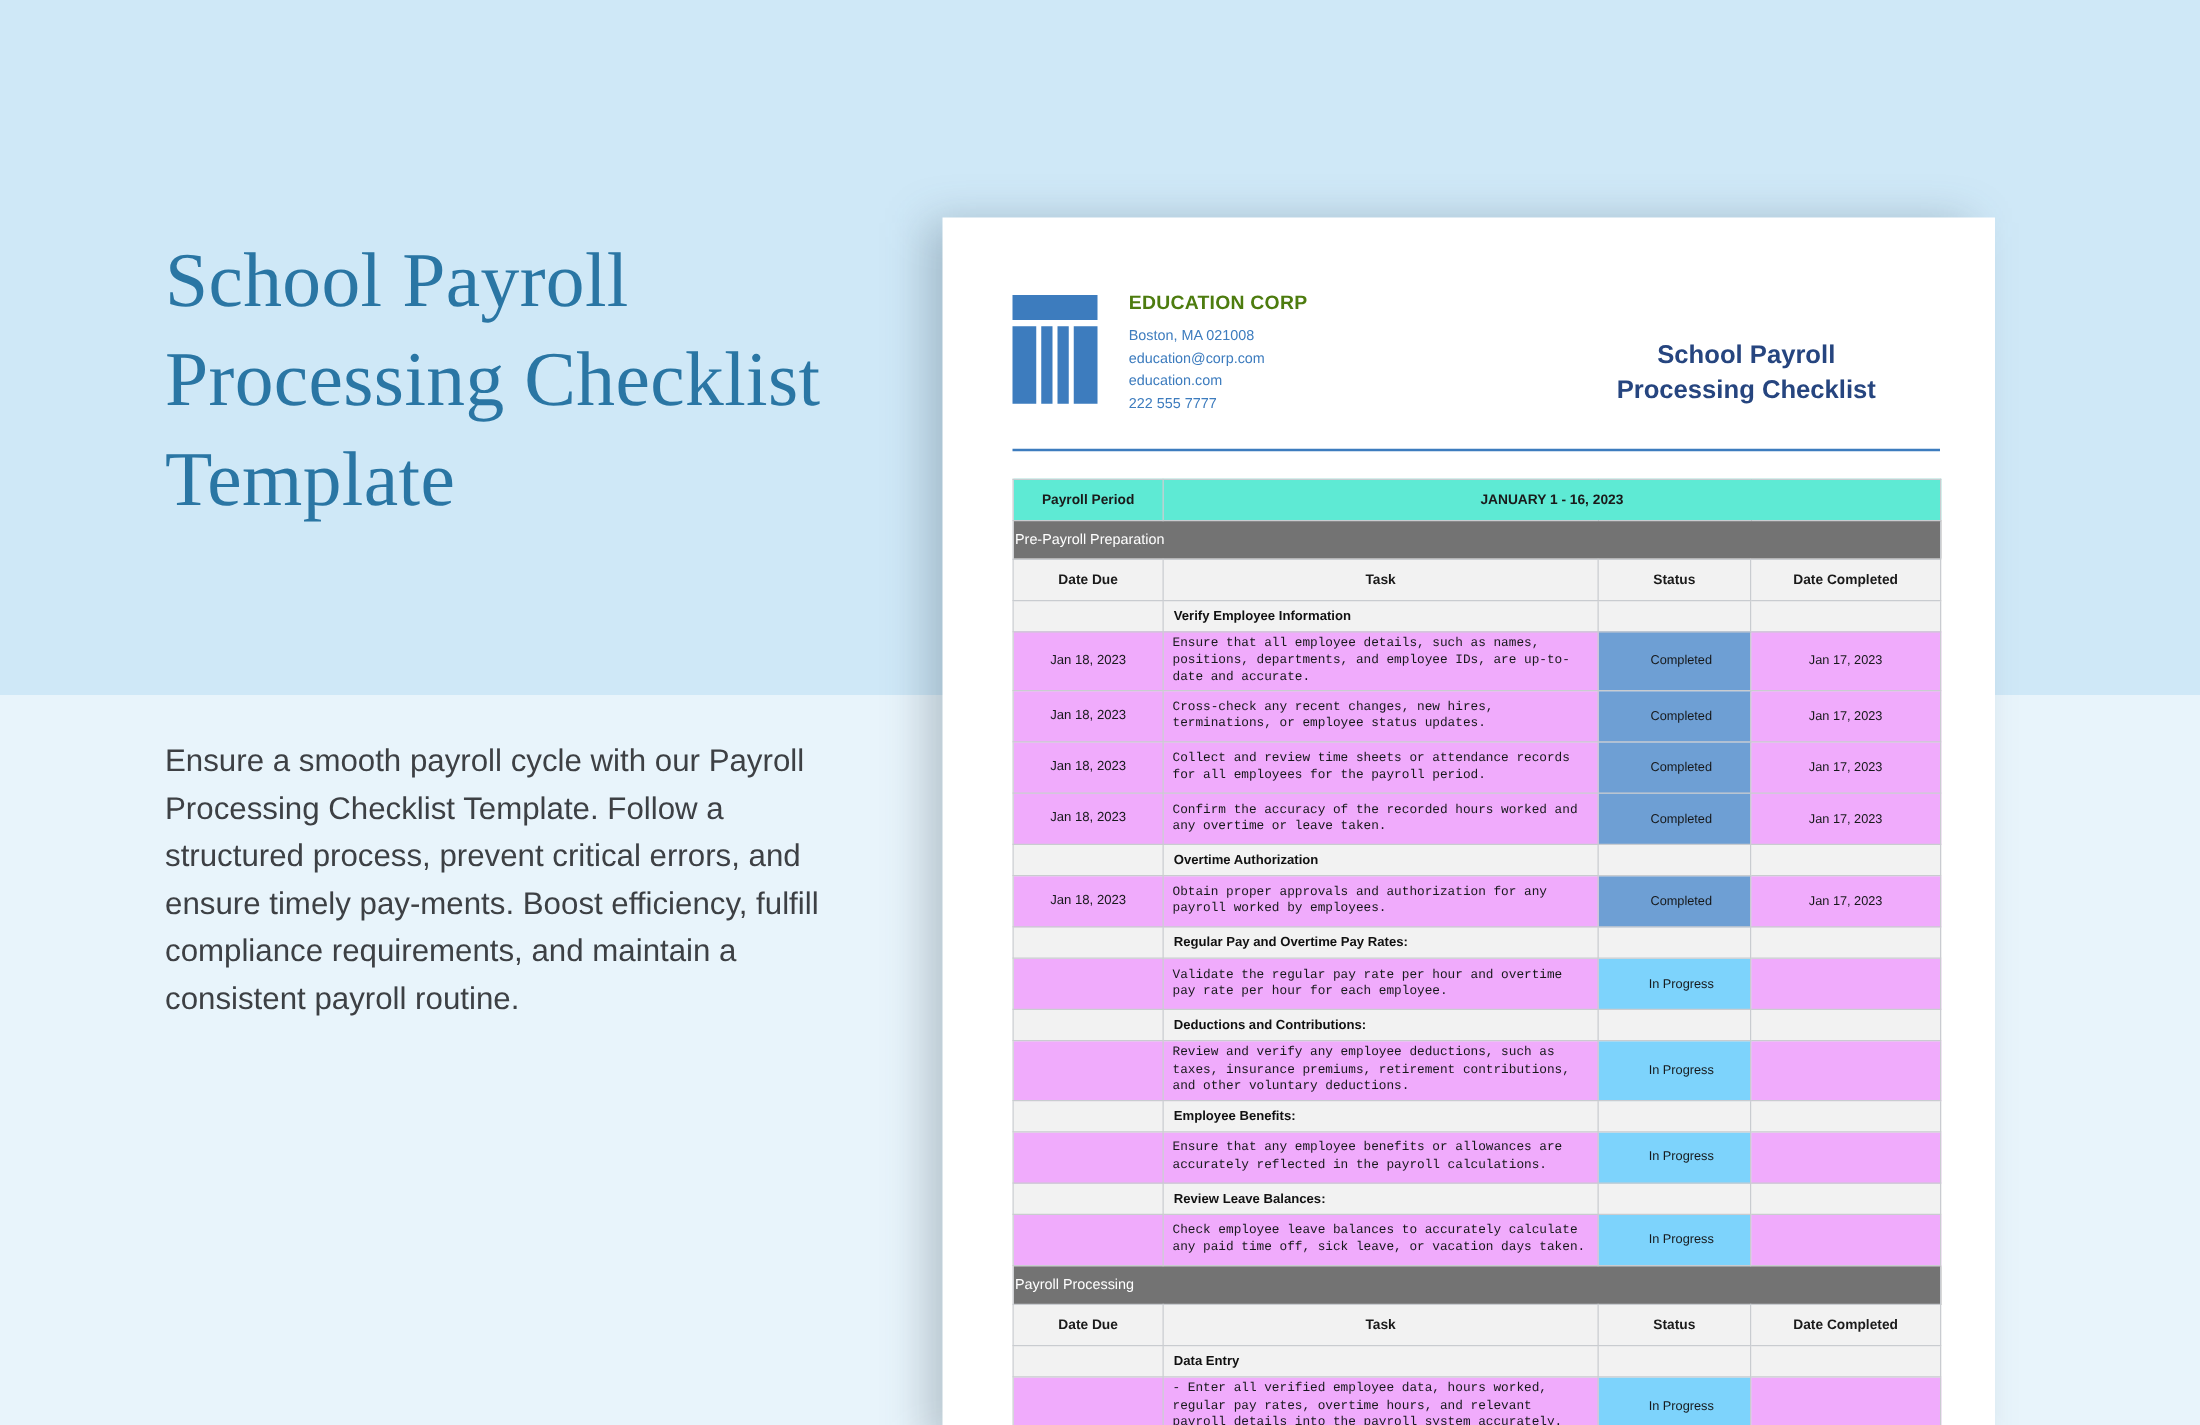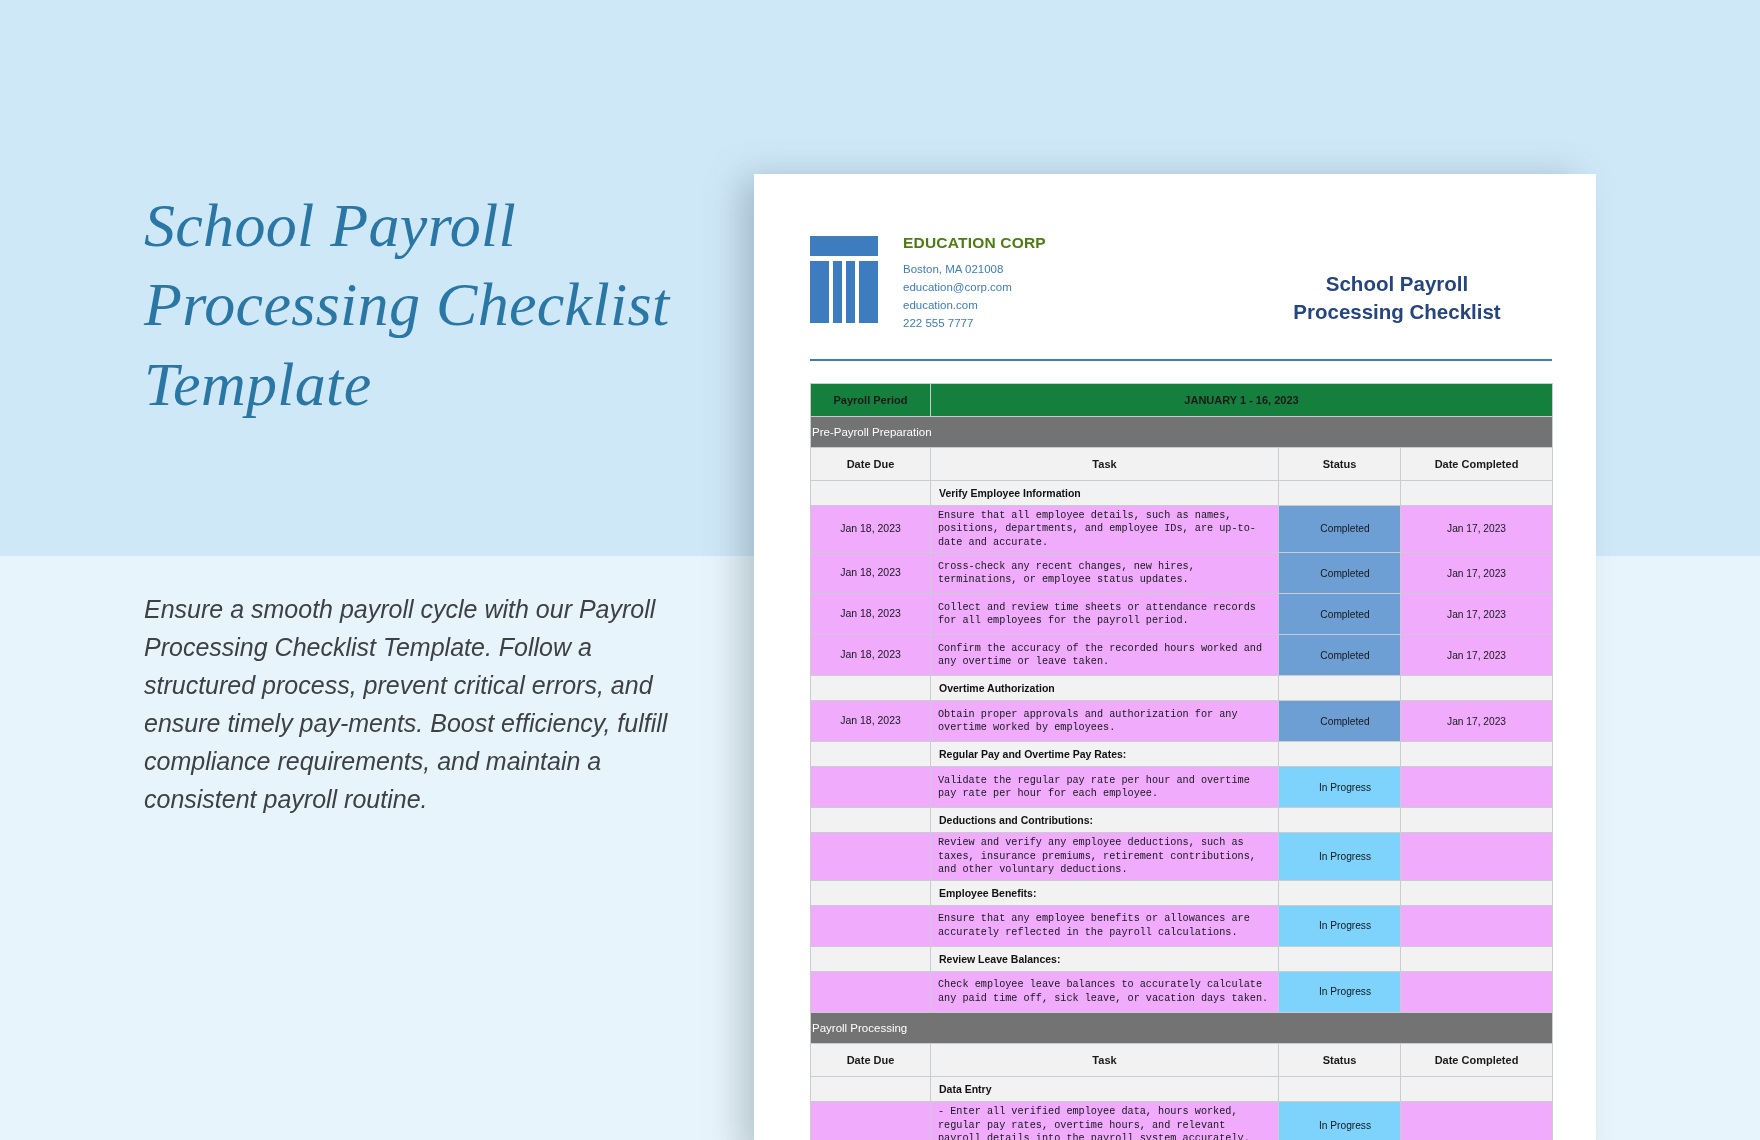--- a/index.html
+++ b/index.html
@@ -25,24 +25,23 @@
   .bg-bottom {
     position: absolute;
     left: 0; top: 556px;
     width: 1760px; height: 584px;
     background: #e8f4fb;
   }
 
   
   .promo {
     position: absolute;
-    left: 144px;
+    left: 132px;
     top: 186px;
     width: 560px;
-    font-style: italic;
   }
   .promo-title {
     font-family: "Liberation Serif", "DejaVu Serif", serif;
     font-size: 62px;
     line-height: 1.28;
     color: #2a76a4;
     font-weight: 400;
     letter-spacing: 0.3px;
     margin: 0;
   }
@@ -154,21 +153,21 @@
   table.checklist td, table.checklist th {
     border: 1px solid #c9ccd0;
     vertical-align: middle;
   }
   .col-date { width: 120px; }
   .col-task { width: 348px; }
   .col-status { width: 122px; }
   .col-done { width: 152px; }
 
   .row-period td {
-    background: #15803d;
+    background: #5eead4;
     height: 30px;
     text-align: center;
     font-size: 11px;
     font-weight: bold;
     color: #1a1a1a;
   }
   .row-section td {
     background: #737373;
     color: #ffffff;
     text-align: left;
@@ -315,21 +314,21 @@
           <td class="done-cell">Jan 17, 2023</td>
         </tr>
         <tr class="row-group">
           <td></td>
           <td>Overtime Authorization</td>
           <td></td>
           <td></td>
         </tr>
         <tr class="row-task">
           <td class="date-cell">Jan 18, 2023</td>
-          <td class="task-cell">Obtain proper approvals and authorization for any overtime worked by employees.</td>
+          <td class="task-cell">Obtain proper approvals and authorization for any payroll worked by employees.</td>
           <td class="status-cell status-completed">Completed</td>
           <td class="done-cell">Jan 17, 2023</td>
         </tr>
         <tr class="row-group">
           <td></td>
           <td>Regular Pay and Overtime Pay Rates:</td>
           <td></td>
           <td></td>
         </tr>
         <tr class="row-task">

